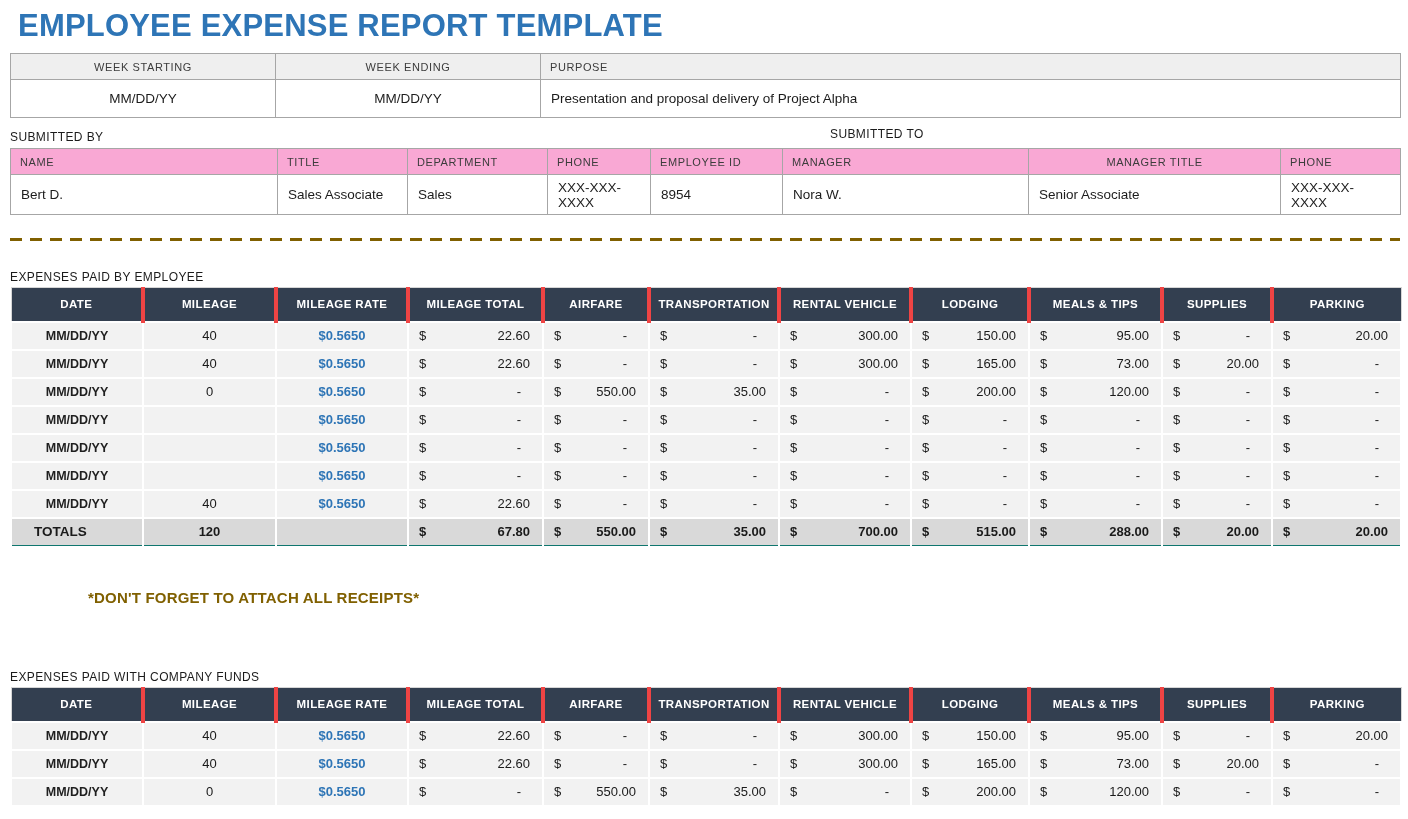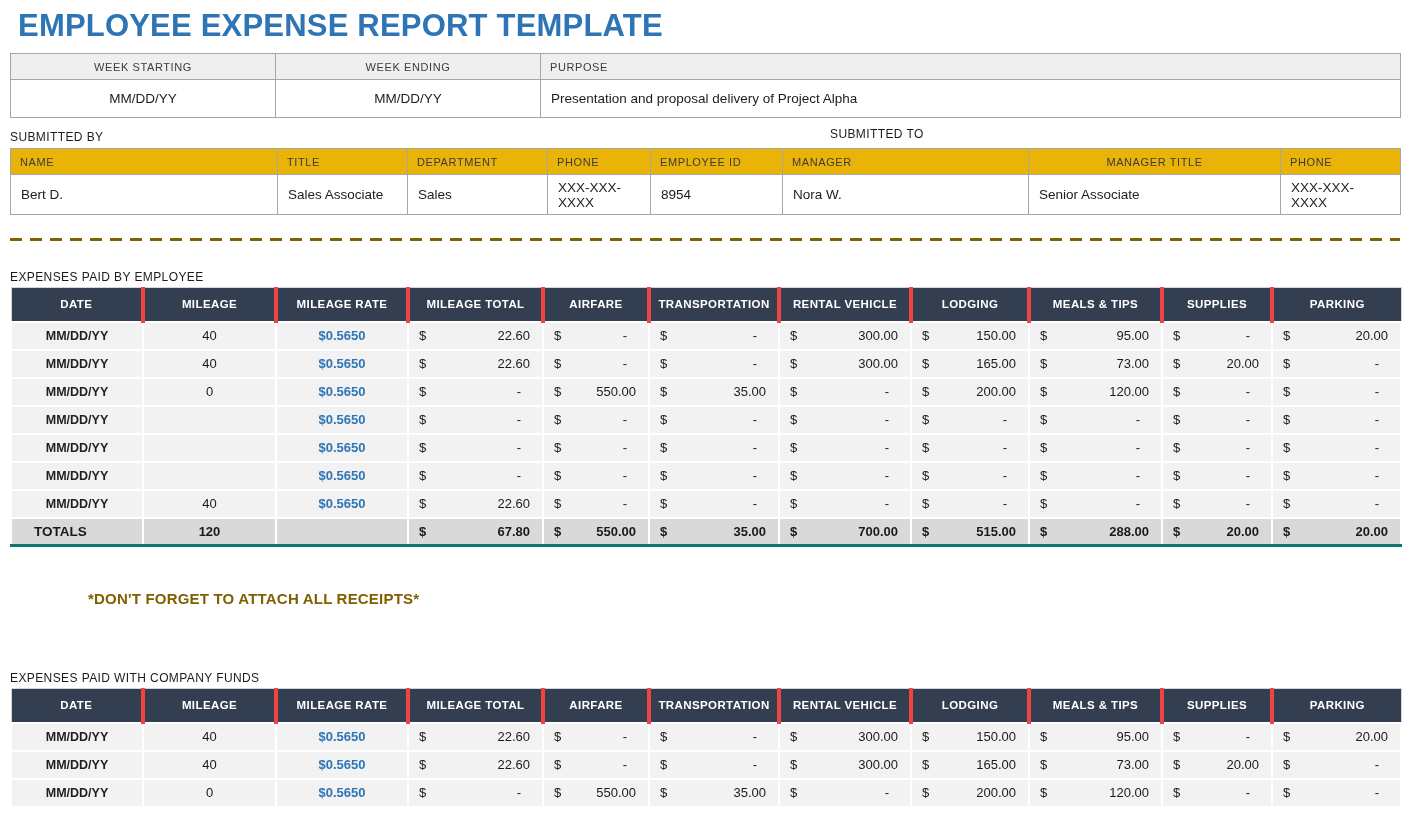--- a/index.html
+++ b/index.html
@@ -10,21 +10,21 @@
   
   .title { font-size: 31px; font-weight: bold; color: #2E75B6; letter-spacing: 0.2px; margin: 2px 0 0 8px; line-height: 40px; }
 
   
   table { border-collapse: collapse; table-layout: fixed; width: 1390px; }
   .info-table th, .sub-table th {
     border: 1px solid #A6A6A6; font-size: 11px; font-weight: normal; color: #3c3c3c;
     letter-spacing: 0.6px; height: 26px; padding: 2px 9px; text-align: left;
   }
   .info-table th { background: #EFEFEF; }
-  .sub-table th { background: #eab308; }
+  .sub-table th { background: #f9a8d4; }
   .info-table td, .sub-table td {
     border: 1px solid #A6A6A6; background: #fff; font-size: 13.5px; color: #1c1c1c; padding: 2px 10px;
   }
   .info-table td { height: 38px; }
   .sub-table td { height: 40px; }
   .tc { text-align: center !important; }
 
   
   .section-heading { font-size: 12px; font-weight: normal; color: #1b1b1b; letter-spacing: 0.4px; }
   .sub-headings { position: relative; height: 21px; margin-top: 9px; }
@@ -39,21 +39,21 @@
   .exp-table { margin-top: 3px; border: 1px solid #d6d6d6; }
   .exp-table th {
     background: #333F50; color: #ffffff; font-size: 11.5px; font-weight: bold; letter-spacing: 0.4px;
     height: 34px; border-right: 4px solid #ef4444; border-bottom: 2px solid #ffffff; text-align: center; padding: 2px 4px;
   }
   .exp-table th:last-child { border-right: none; }
   .exp-table td { background: #F2F2F2; border: 2px solid #ffffff; height: 28px; font-size: 13px; padding: 0; text-align: center; }
   .exp-table td.date { font-weight: bold; font-size: 12.5px; color: #1f1f1f; }
   .exp-table td.rate { font-weight: bold; color: #2E75B6; }
   .exp-table td.lbl { text-align: left; padding-left: 22px; font-weight: bold; font-size: 13.5px; }
-  .exp-table tr.totals td { background: #D9D9D9; font-weight: bold; border-bottom: 3px solid #0f766e; }
+  .exp-table tr.totals td { background: #D9D9D9; font-weight: bold; border-bottom: 1px solid #0f766e; }
   .money-wrap { display: flex; justify-content: space-between; align-items: center; padding: 0 12px 0 10px; width: 100%; }
   .money-wrap .amt.dash { padding-right: 9px; }
 
   
   col.c-date{width:132px} col.c-mileage{width:133px} col.c-rate{width:132px} col.c-mtotal{width:135px}
   col.c-airfare{width:106px} col.c-transport{width:130px} col.c-rental{width:132px} col.c-lodging{width:118px}
   col.c-meals{width:133px} col.c-supplies{width:110px} col.c-parking{width:129px}
 
   col.s-name{width:267px} col.s-title{width:130px} col.s-dept{width:140px} col.s-phone1{width:103px}
   col.s-empid{width:132px} col.s-manager{width:246px} col.s-mgrtitle{width:252px} col.s-phone2{width:120px}

